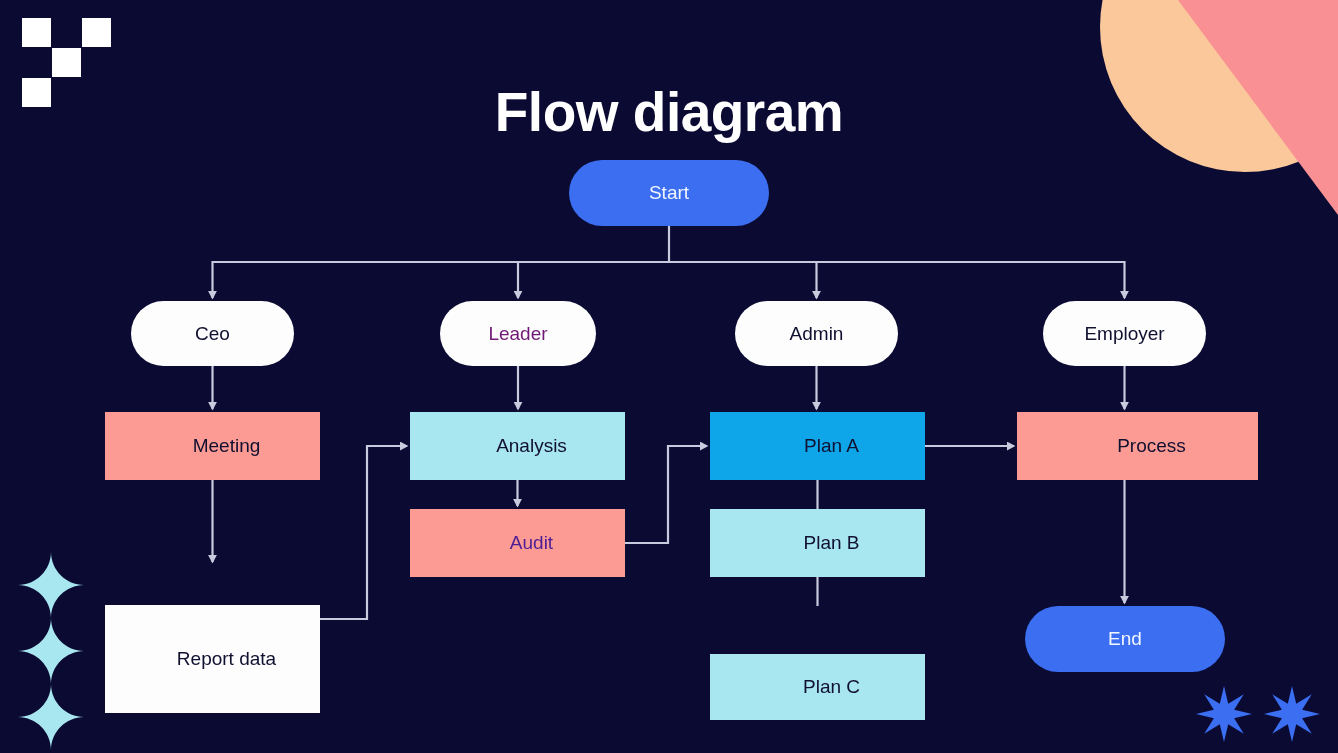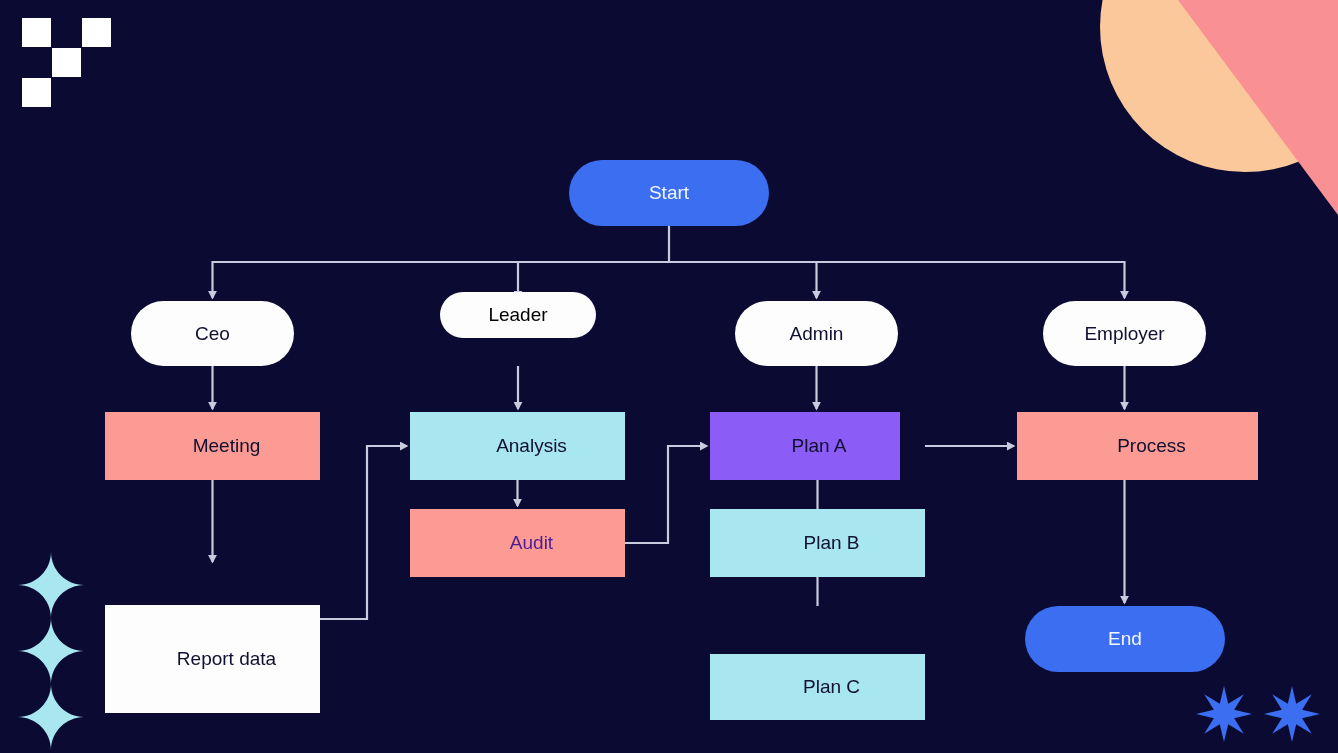--- a/index.html
+++ b/index.html
@@ -101,20 +101,21 @@
     </div>
   <div id="stars" class="deco">
       <svg viewBox="0 0 56 56" class="star8" style="left: 0px;">
         <polygon points="28.00,0.00 32.21,17.84 47.80,8.20 38.16,23.79 56.00,28.00 38.16,32.21 47.80,47.80 32.21,38.16 28.00,56.00 23.79,38.16 8.20,47.80 17.84,32.21 0.00,28.00 17.84,23.79 8.20,8.20 23.79,17.84" fill="#3b6ef0"></polygon>
       </svg>
       <svg viewBox="0 0 56 56" class="star8" style="left: 68px;">
         <polygon points="28.00,0.00 32.21,17.84 47.80,8.20 38.16,23.79 56.00,28.00 38.16,32.21 47.80,47.80 32.21,38.16 28.00,56.00 23.79,38.16 8.20,47.80 17.84,32.21 0.00,28.00 17.84,23.79 8.20,8.20 23.79,17.84" fill="#3b6ef0"></polygon>
       </svg>
     </div>
 
+  <div id="title">Flow diagram</div>
 
   <svg id="wires" viewBox="0 0 1338 753" xmlns="http://www.w3.org/2000/svg">
     <defs>
       <marker id="ah" markerWidth="9" markerHeight="9" refX="7.2" refY="4.5" orient="auto" markerUnits="userSpaceOnUse">
         <path d="M0,0 L8.6,4.5 L0,9 z" fill="#c9cade"></path>
       </marker>
     </defs>
     <g fill="none" stroke="#c9cade" stroke-width="2.2" id="wire-paths">
         <path d="M669,226 L669,262"></path>
         <path d="M669,262 L212.5,262 L212.5,298" marker-end="url(#ah)"></path>
@@ -136,36 +137,36 @@
       </g>
   </svg>
 
   <div id="nodes">
       <div class="node pill" style="left: 569px; top: 160px; width: 200px; height: 66px; background: rgb(59, 110, 240); color: rgb(242, 246, 255);">
         <span>Start</span>
       </div>
       <div class="node pill" style="left: 131px; top: 301px; width: 163px; height: 65px; background: rgb(253, 253, 253); color: rgb(16, 16, 48);">
         <span>Ceo</span>
       </div>
-      <div class="node pill" style="left: 440px; top: 292px; width: 156px; height: 46px; background: rgb(253, 253, 253); color: #000000;">
+      <div class="node pill" style="left: 440px; top: 301px; width: 156px; height: 65px; background: rgb(253, 253, 253); color: #701a75;">
         <span>Leader</span>
       </div>
       <div class="node pill" style="left: 735px; top: 301px; width: 163px; height: 65px; background: rgb(253, 253, 253); color: rgb(16, 16, 48);">
         <span>Admin</span>
       </div>
       <div class="node pill" style="left: 1043px; top: 301px; width: 163px; height: 65px; background: rgb(253, 253, 253); color: rgb(16, 16, 48);">
         <span>Employer</span>
       </div>
       <div class="node rect" style="left: 105px; top: 412px; width: 215px; height: 68px; background: rgb(251, 155, 147); color: rgb(16, 16, 48);">
         <span>Meeting</span>
       </div>
       <div class="node rect" style="left: 410px; top: 412px; width: 215px; height: 68px; background: rgb(168, 230, 240); color: rgb(16, 16, 48);">
         <span>Analysis</span>
       </div>
-      <div class="node rect" style="left: 710px; top: 412px; width: 190px; height: 68px; background: #8b5cf6; color: rgb(16, 16, 48);">
+      <div class="node rect" style="left: 710px; top: 412px; width: 215px; height: 68px; background: #0ea5e9; color: rgb(16, 16, 48);">
         <span>Plan A</span>
       </div>
       <div class="node rect" style="left: 1017px; top: 412px; width: 241px; height: 68px; background: rgb(251, 155, 147); color: rgb(16, 16, 48);">
         <span>Process</span>
       </div>
       <div class="node rect" style="left: 410px; top: 509px; width: 215px; height: 68px; background: rgb(251, 155, 147); color: #4c1d95;">
         <span>Audit</span>
       </div>
       <div class="node rect" style="left: 710px; top: 509px; width: 215px; height: 68px; background: rgb(168, 230, 240); color: rgb(16, 16, 48);">
         <span>Plan B</span>

